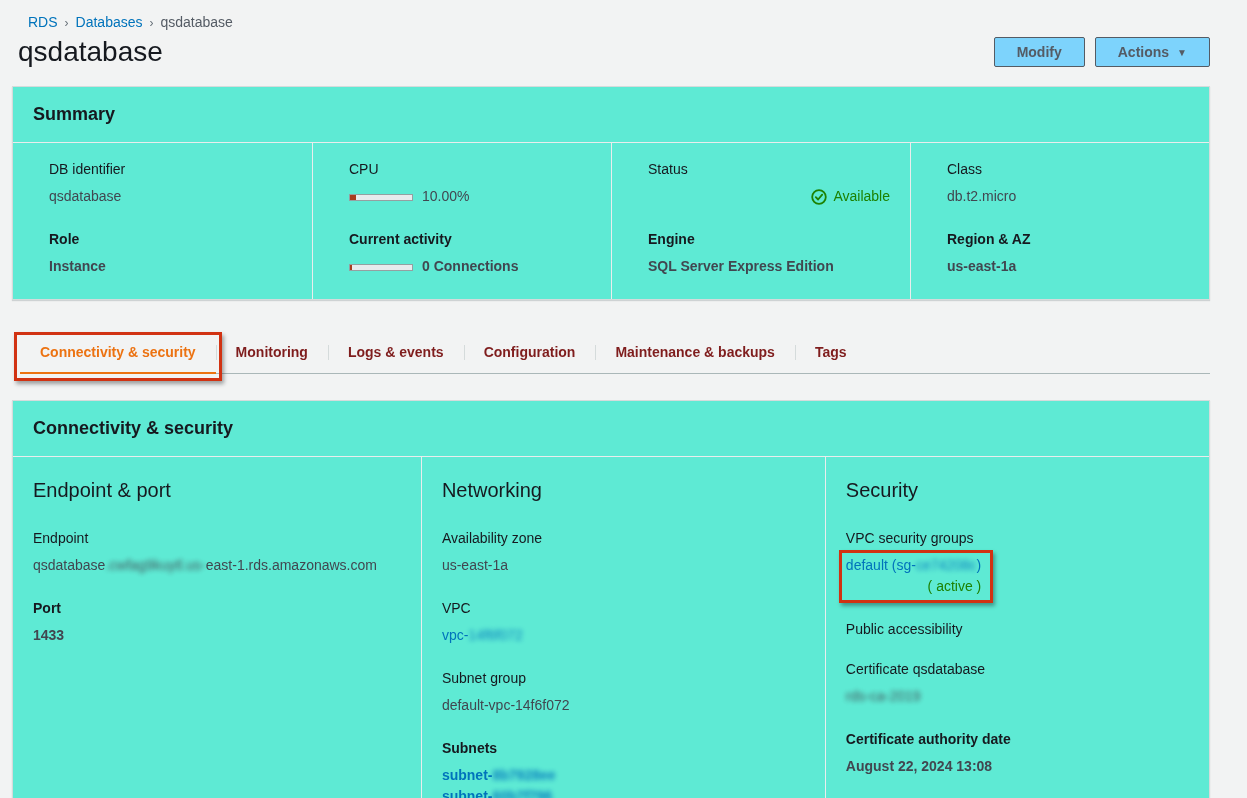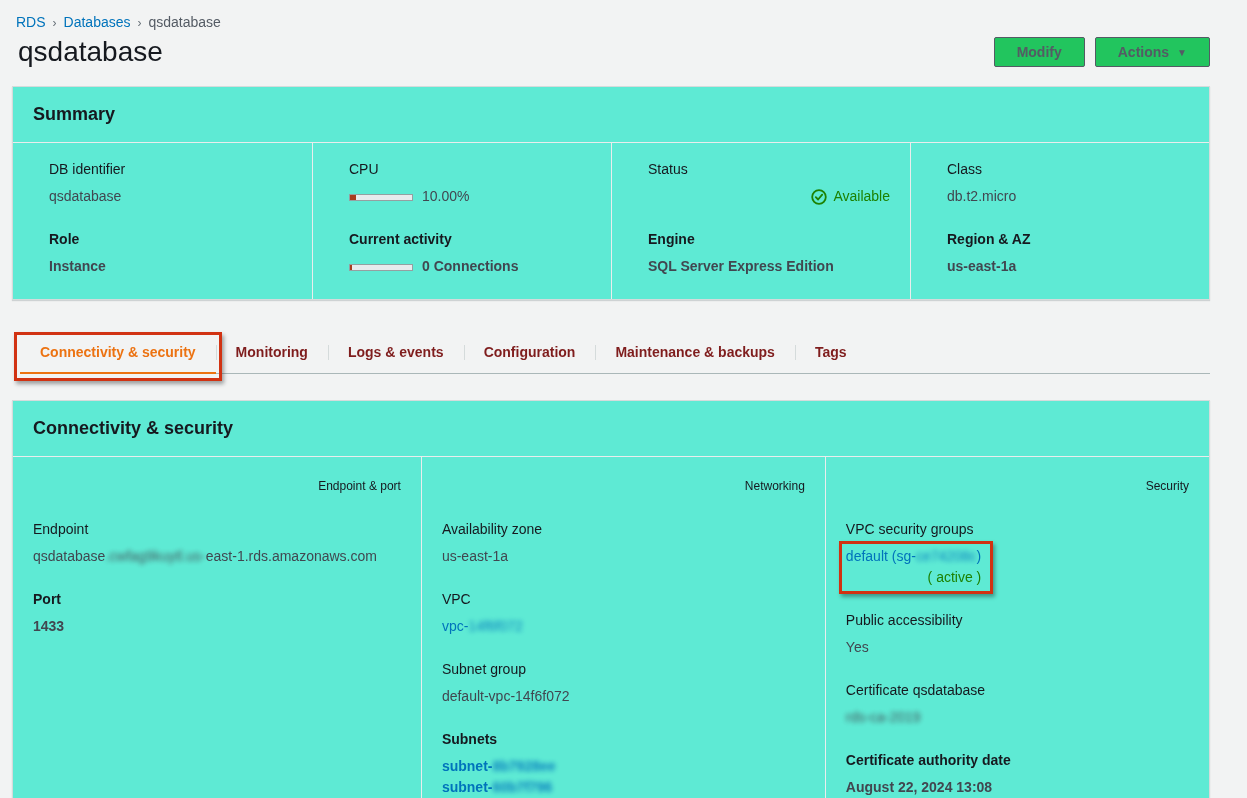--- a/index.html
+++ b/index.html
@@ -7,30 +7,30 @@
   body {
     width:1247px; height:798px; overflow:hidden;
     background:#f2f3f3;
     font-family:"Liberation Sans","DejaVu Sans",sans-serif;
     font-size:14px; color:#16191f;
     position:relative;
   }
   a { color:#0073bb; text-decoration:none; cursor:pointer; }
 
   
-  .breadcrumb { padding:14px 16px 2px 16px; font-size:14px; }
+  .breadcrumb { padding:14px 16px 2px 28px; font-size:14px; }
   .breadcrumb .sep { color:#687078; margin:0 7px; font-size:12px; }
   .breadcrumb .current { color:#545b64; }
 
   
   .title-row { display:flex; justify-content:space-between; align-items:center; padding:4px 37px 18px 18px; }
   .page-title { font-size:28px; font-weight:500; margin:0; color:#16191f; }
   .btn-group { display:flex; gap:10px; }
   .btn {
-    background:#22c55e; border:1px solid #545b64; border-radius:2px;
+    background:#7dd3fc; border:1px solid #545b64; border-radius:2px;
     padding:6px 22px; font-size:14px; font-weight:700; color:#545b64;
     cursor:pointer; font-family:inherit;
   }
   .btn .caret { font-size:10px; margin-left:8px; position:relative; top:-1px; }
 
   
   .card {
     background:#5eead4; border:1px solid #d5dbdb;
     box-shadow:0 1px 1px 0 rgba(0,28,36,.15);
     margin:0 37px 0 12px;
@@ -77,21 +77,21 @@
     position:absolute; border:3px solid #d13212; pointer-events:none;
     box-shadow:2px 3px 4px rgba(0,0,0,.35);
   }
   .tab-annotation { left:-6px; right:-6px; top:-2px; bottom:-9px; }
 
   
   .conn-card { margin-top:26px; }
   .conn-grid { display:grid; grid-template-columns:1.03fr 1.02fr 0.97fr; }
   .conn-col { padding:18px 20px 24px 20px; }
   .conn-col + .conn-col { border-left:1px solid #eaeded; }
-  .col-title { font-size:12px; font-weight:500; color:#16191f; margin:4px 0 28px 0;text-align:right; }
+  .col-title { font-size:20px; font-weight:500; color:#16191f; margin:4px 0 28px 0; }
 
   .redacted { filter:blur(2.6px); opacity:.9; }
   .link-line { display:block; line-height:21px; }
   .green { color:#1d8102; }
 
   .sg-wrap { position:relative; display:inline-block;text-align:right; }
   .sg-annotation { left:-7px; right:-12px; top:-5px; bottom:-6px; }
 </style>
 </head>
 <body>
@@ -231,21 +231,20 @@
         <div class="fvalue">
           <span class="sg-wrap">
             <a class="link-line"><span>default (sg-</span><span class="redacted">ce74208c</span><span>)</span></a>
             <span class="link-line green">( active )</span>
             <span class="annotation sg-annotation"></span>
           </span>
         </div>
       </div>
       <div class="field">
         <div class="flabel">Public accessibility</div>
-        <div class="fvalue">Yes</div>
       </div>
       <div class="field">
         <div class="flabel">Certificate qsdatabase</div>
         <div class="fvalue redacted">rds-ca-2019</div>
       </div>
       <div class="field">
         <div class="flabel">Certificate authority date</div>
         <div class="fvalue">August 22, 2024 13:08</div>
       </div>
     </div>

